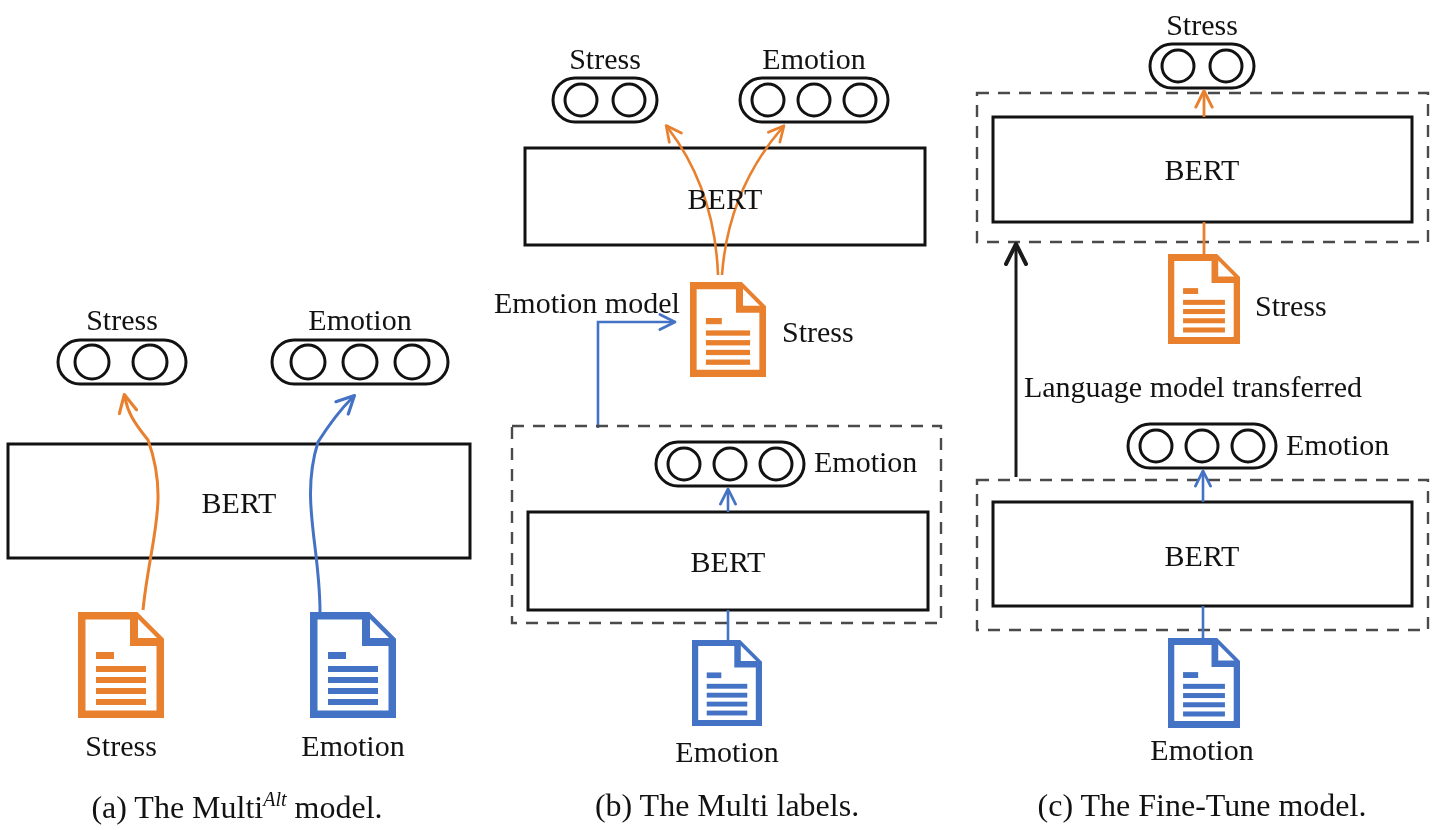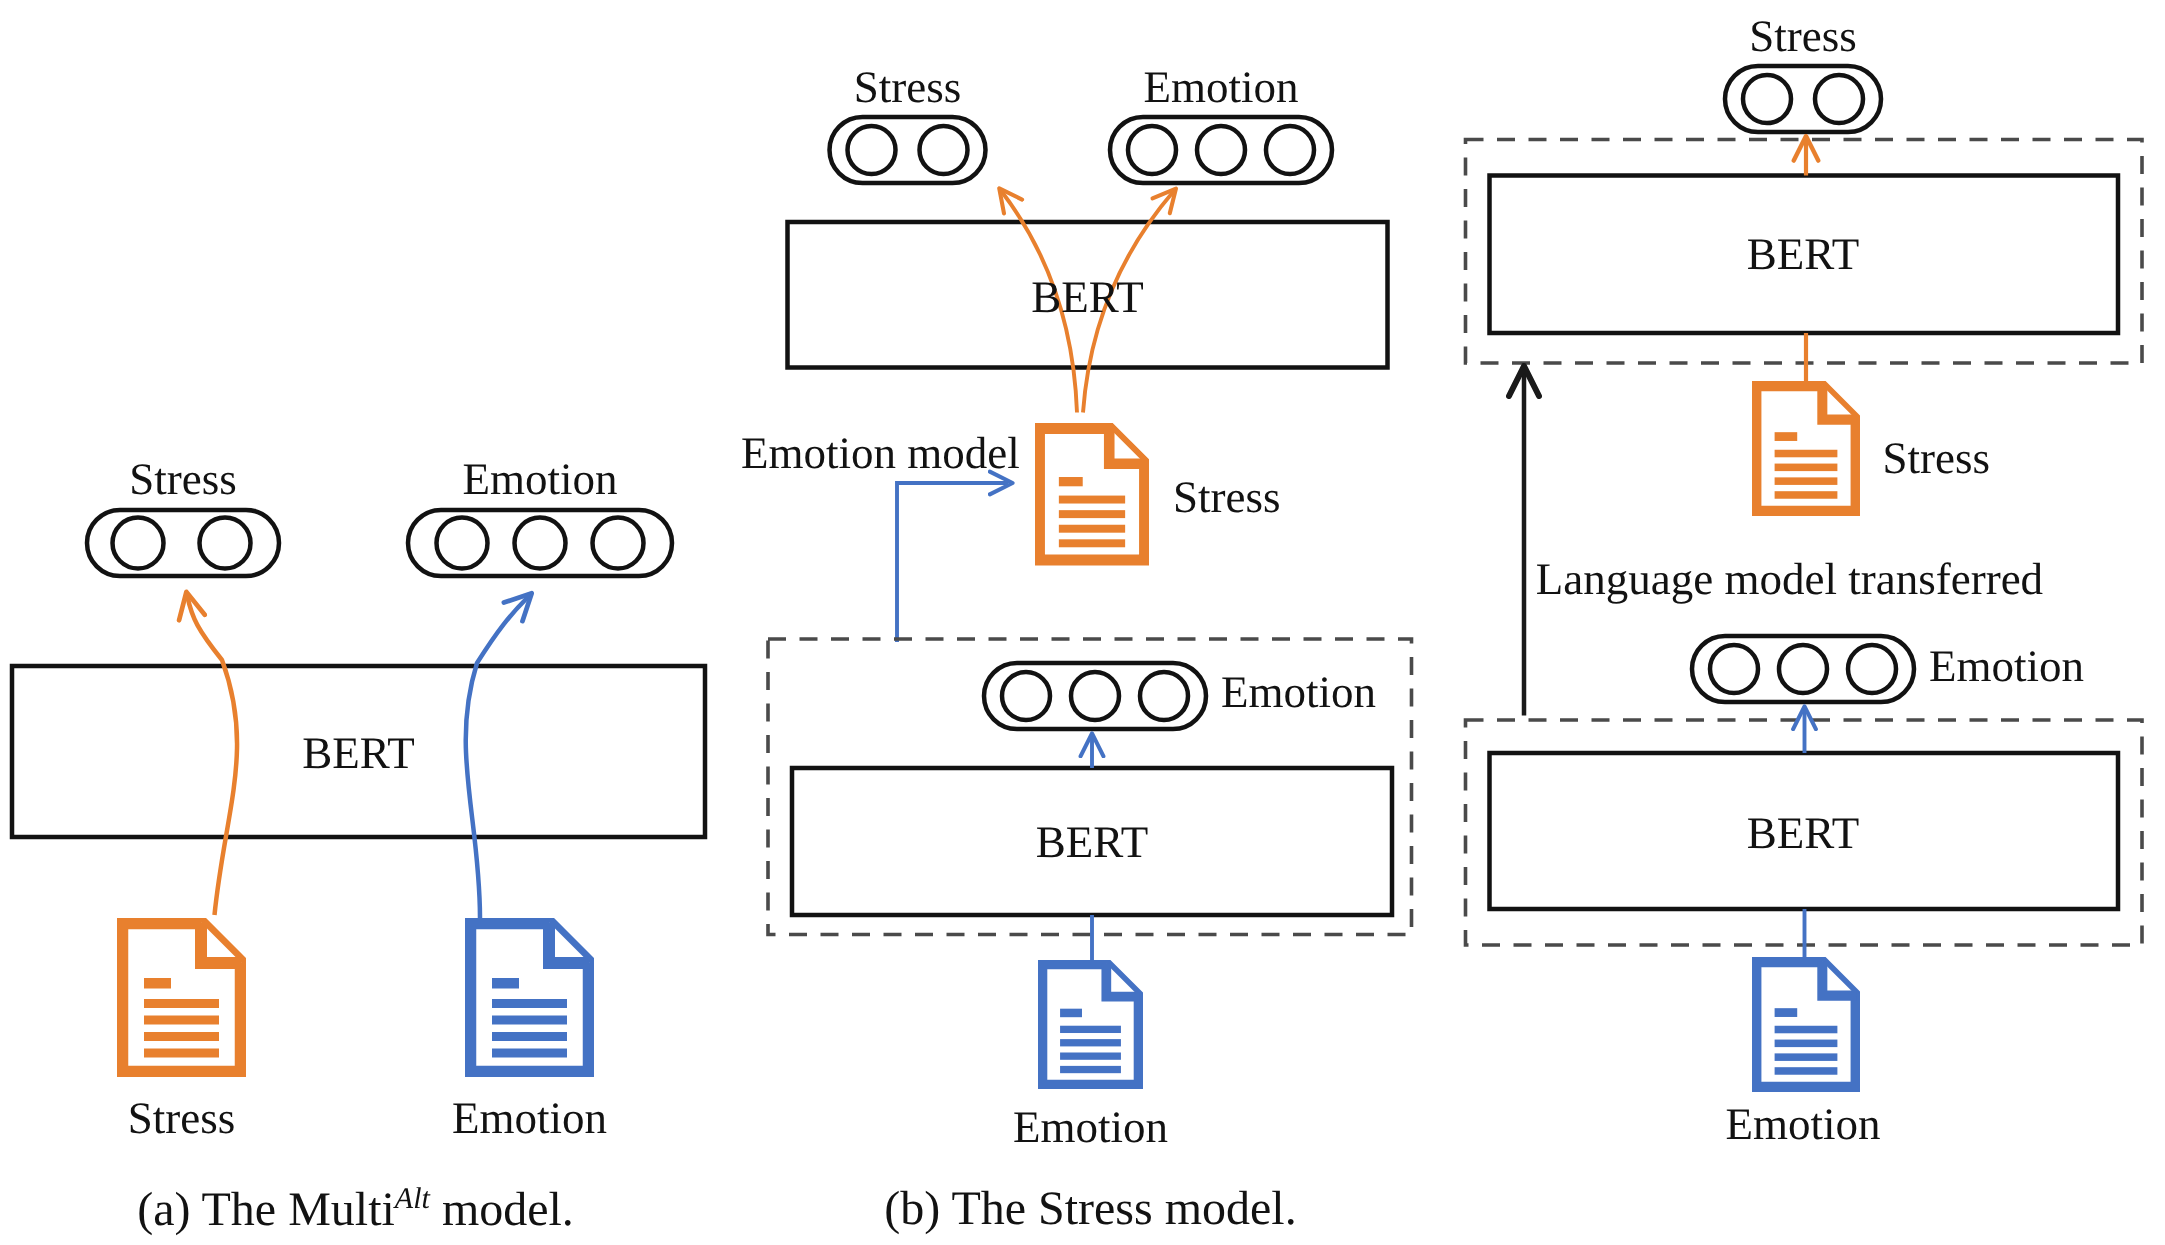--- a/index.html
+++ b/index.html
@@ -156,23 +156,24 @@
   <div class="txt cap ctr" style="left:237px;top:789px;"><span>(a) The Multi</span><span class="sup">Alt</span><span> model.</span></div>
 
   <div class="txt lbl ctr" style="left:605px;top:44px;">Stress</div>
   <div class="txt lbl ctr" style="left:814px;top:44px;">Emotion</div>
   <div class="txt lbl ctr" style="left:725px;top:184px;">BERT</div>
   <div class="txt lbl" style="left:494px;top:288px;">Emotion model</div>
   <div class="txt lbl" style="left:782px;top:317px;">Stress</div>
   <div class="txt lbl" style="left:814px;top:447px;">Emotion</div>
   <div class="txt lbl ctr" style="left:728px;top:547px;">BERT</div>
   <div class="txt lbl ctr" style="left:727px;top:737px;">Emotion</div>
-  <div class="txt cap ctr" style="left:727px;top:789px;">(b) The Stress model.</div>
+  <div class="txt cap ctr" style="left:727px;top:789px;">(b) The Multi labels.</div>
 
   <div class="txt lbl ctr" style="left:1202px;top:10px;">Stress</div>
   <div class="txt lbl ctr" style="left:1202px;top:155px;">BERT</div>
   <div class="txt lbl" style="left:1255px;top:291px;">Stress</div>
   <div class="txt lbl ctr" style="left:1193px;top:372px;">Language model transferred</div>
   <div class="txt lbl" style="left:1286px;top:430px;">Emotion</div>
   <div class="txt lbl ctr" style="left:1202px;top:541px;">BERT</div>
   <div class="txt lbl ctr" style="left:1202px;top:735px;">Emotion</div>
+  <div class="txt cap ctr" style="left:1202px;top:789px;">(c) The Fine-Tune model.</div>
 
 </div>
 
 </body></html>

